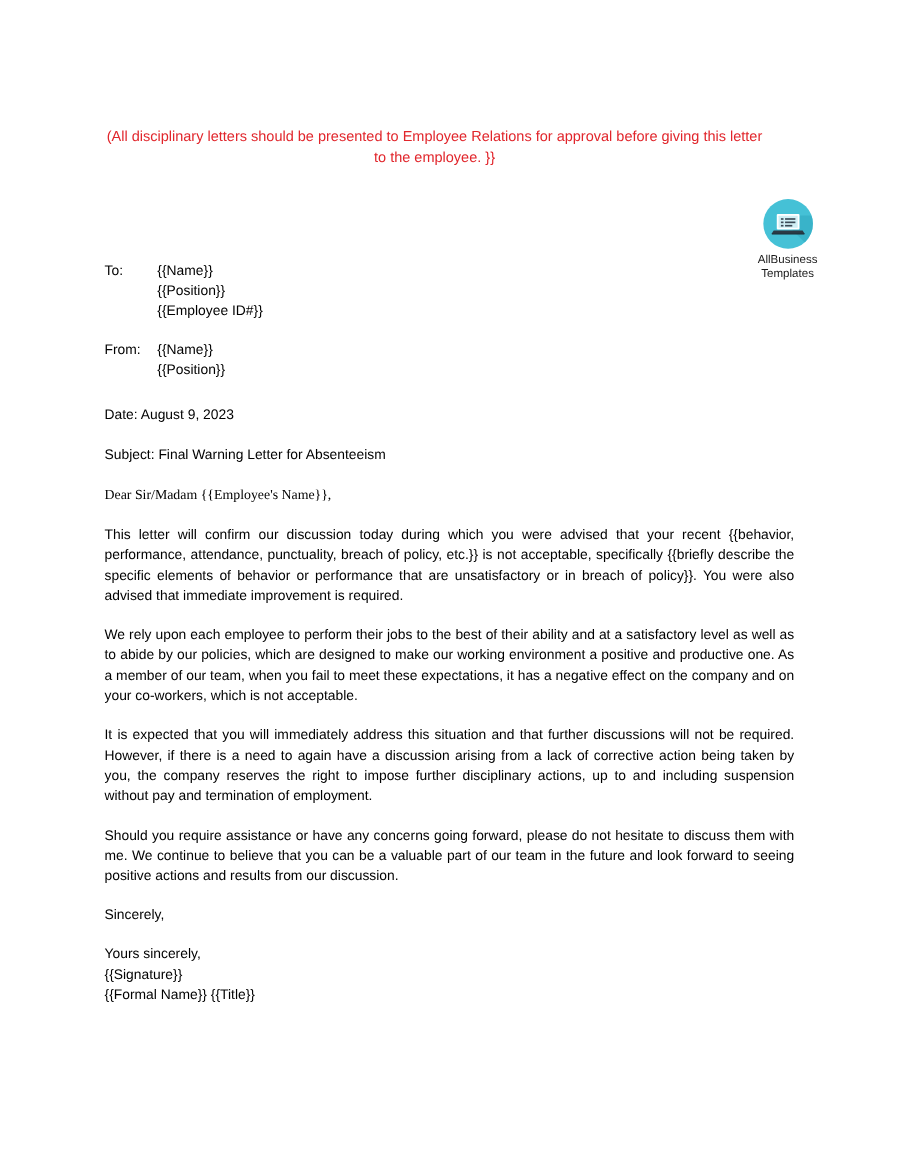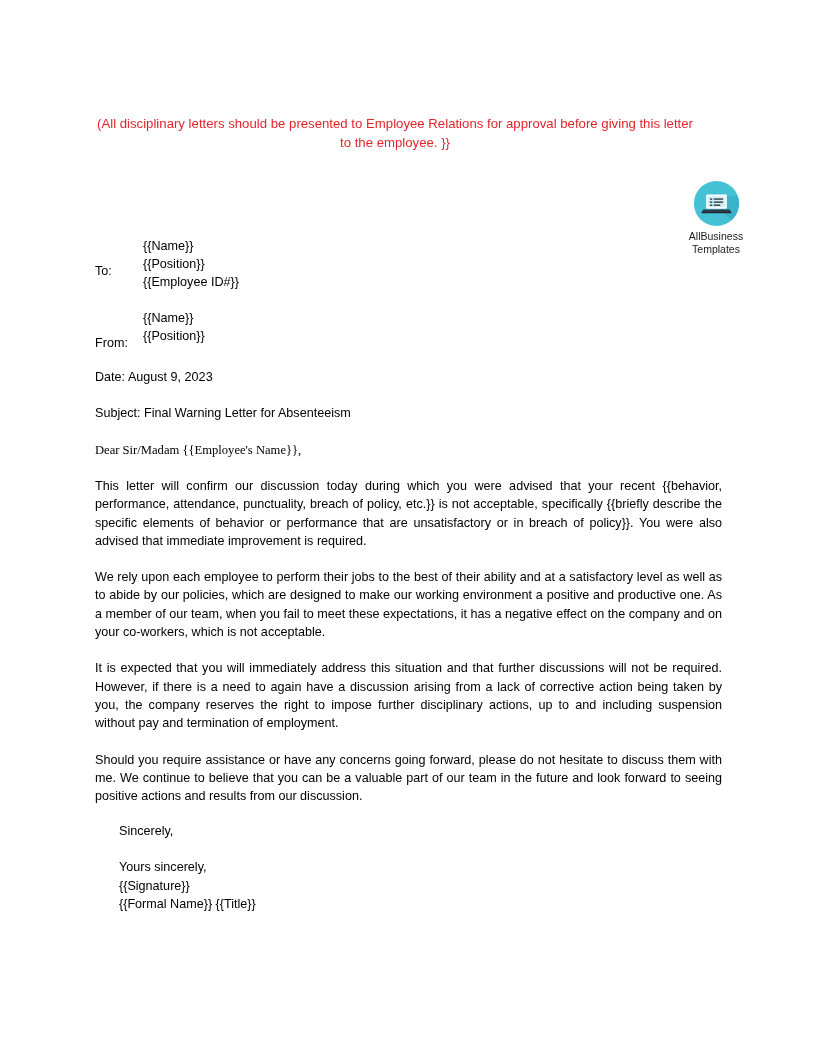--- a/index.html
+++ b/index.html
@@ -79,21 +79,20 @@
     top: 237px;
     font-size: 12.6px;
     line-height: 18px;
   }
   .addr-row {
     display: flex;
   }
   .addr-label {
     width: 48px;
     flex: 0 0 48px;
-    margin-top: 25px;
   }
   .addr-values div { white-space: nowrap; }
   .addr-gap { height: 18px; }
 
   
   .meta {
     position: absolute;
     left: 95px;
     font-size: 12.6px;
     line-height: 18px;
@@ -120,21 +119,21 @@
 
   
   .closing {
     position: absolute;
     left: 95px;
     top: 822px;
     font-size: 12.6px;
     line-height: 18.3px;
   }
   .closing .spacer { height: 18px; }
-  .closing div { white-space: nowrap; margin-left: 24px; }
+  .closing div { white-space: nowrap; }
 </style>
 </head>
 <body>
 
 <div class="page">
 
   <div class="disclaimer">(All disciplinary letters should be presented to Employee Relations for approval before giving this letter to the employee.  }}</div>
 
 
   <div class="logo-block">

